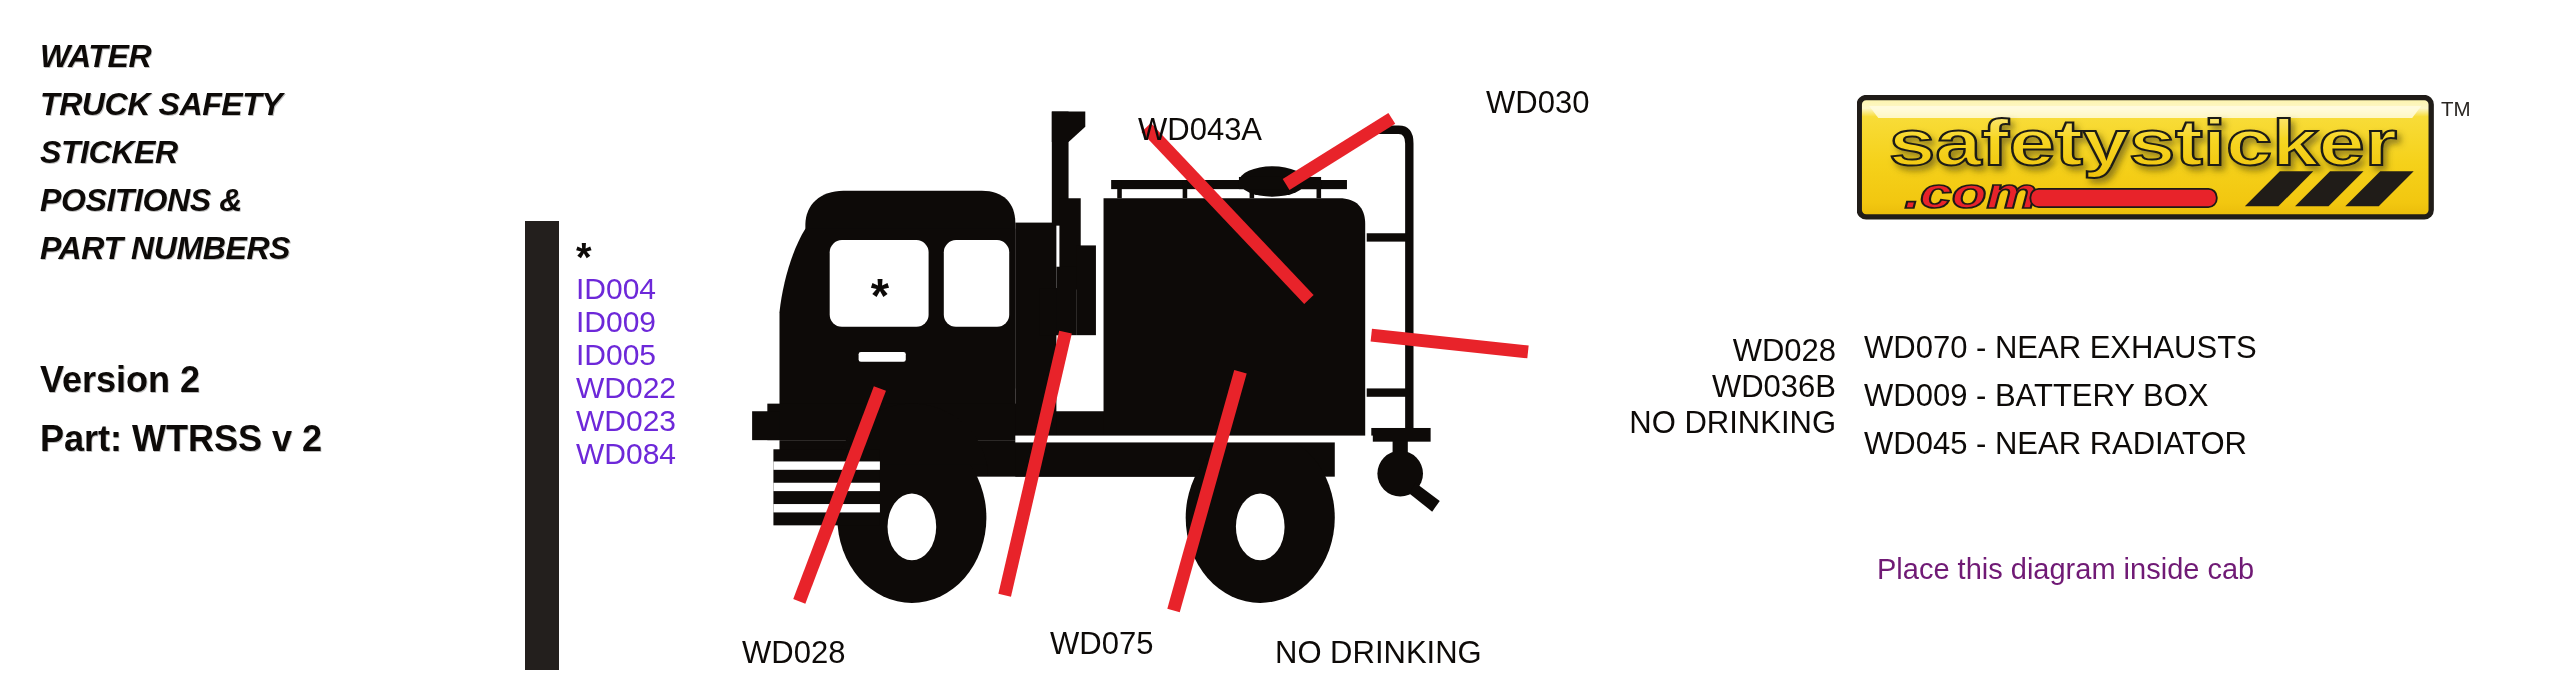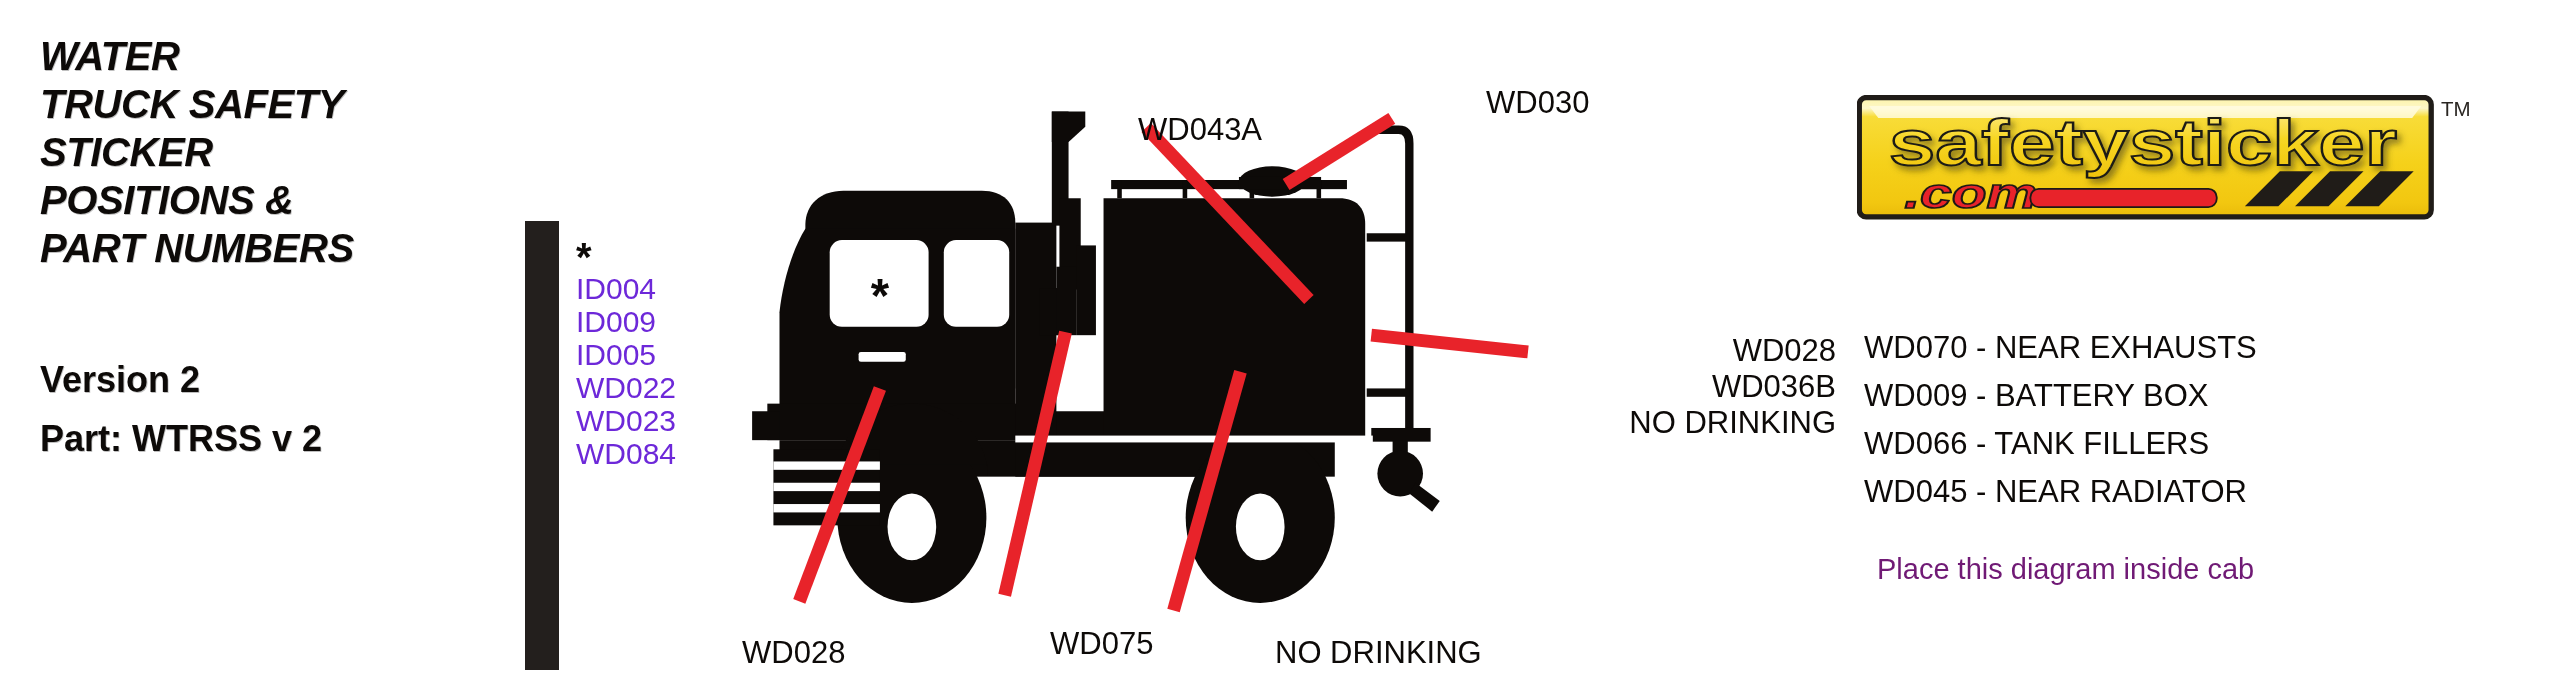--- a/index.html
+++ b/index.html
@@ -24,21 +24,21 @@
   #title-block {
     position: absolute;
     left: 40px;
     top: 32px;
     width: 472px;
   }
   .title-line {
     font-family: "Liberation Sans", sans-serif;
     font-weight: bold;
     font-style: italic;
-    font-size: 40px;
+    font-size: 32px;
     line-height: 48px;
     letter-spacing: -0.4px;
     color: #0d0a08;
     white-space: nowrap;
     text-shadow: 0.8px 0.8px 0 rgba(0,0,0,0.25);
   }
   #version-block {
     position: absolute;
     left: 40px;
     top: 350px;
@@ -368,21 +368,20 @@
         <path d="M 576,146 L 622,100 L 666,100 L 620,146 Z"></path>
         <path d="M 642,146 L 688,100 L 732,100 L 686,146 Z"></path>
       </g>
     </svg>
   </div>
   <div id="logo-tm">TM</div>
 
   <div id="right-part-list">
     <div class="right-part">WD070  - NEAR EXHAUSTS</div>
     <div class="right-part">WD009 - BATTERY BOX</div>
-    <div class="right-part">WD066 - TANK FILLERS</div>
     <div class="right-part">WD045 - NEAR RADIATOR</div>
   </div>
 
   <div id="note-block">
     <div class="note-line">Place this diagram inside cab</div>
   </div>
 
 </div>
 
 

